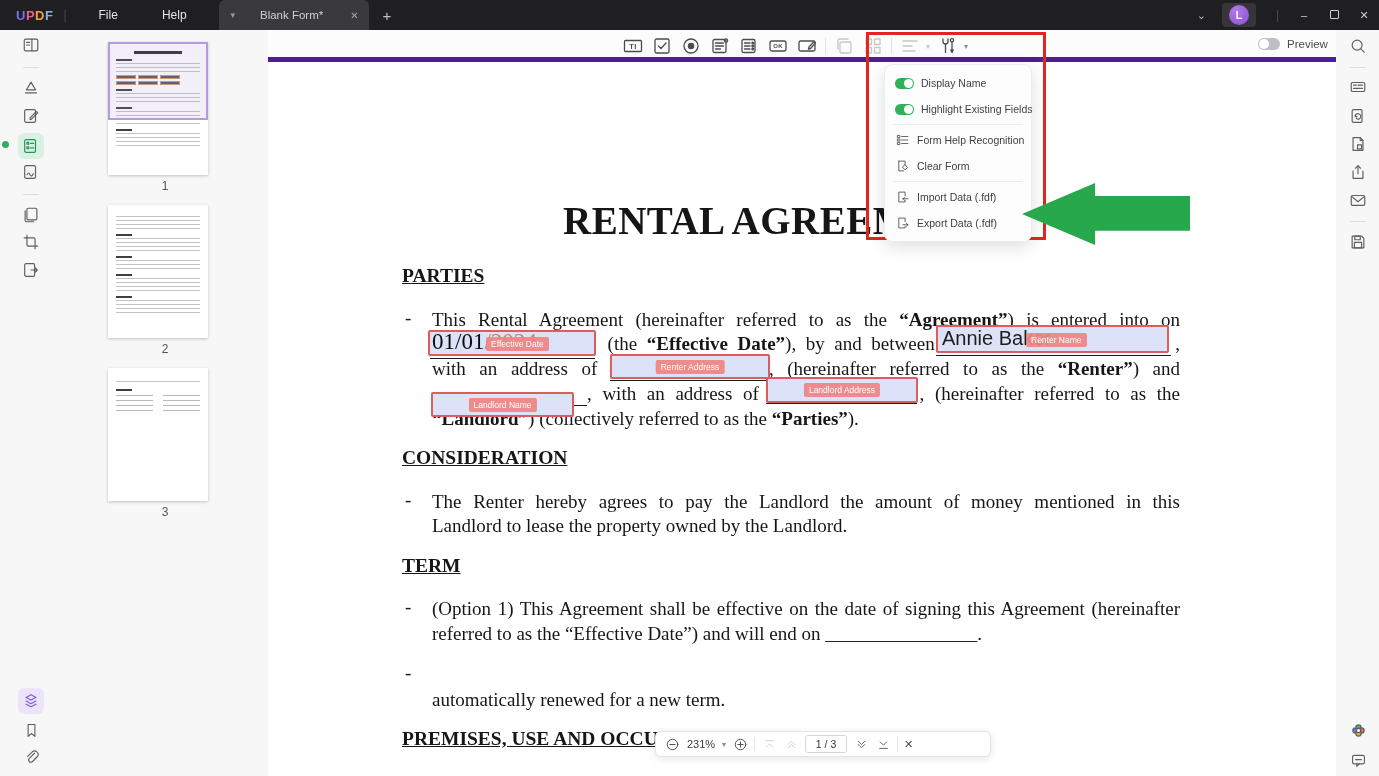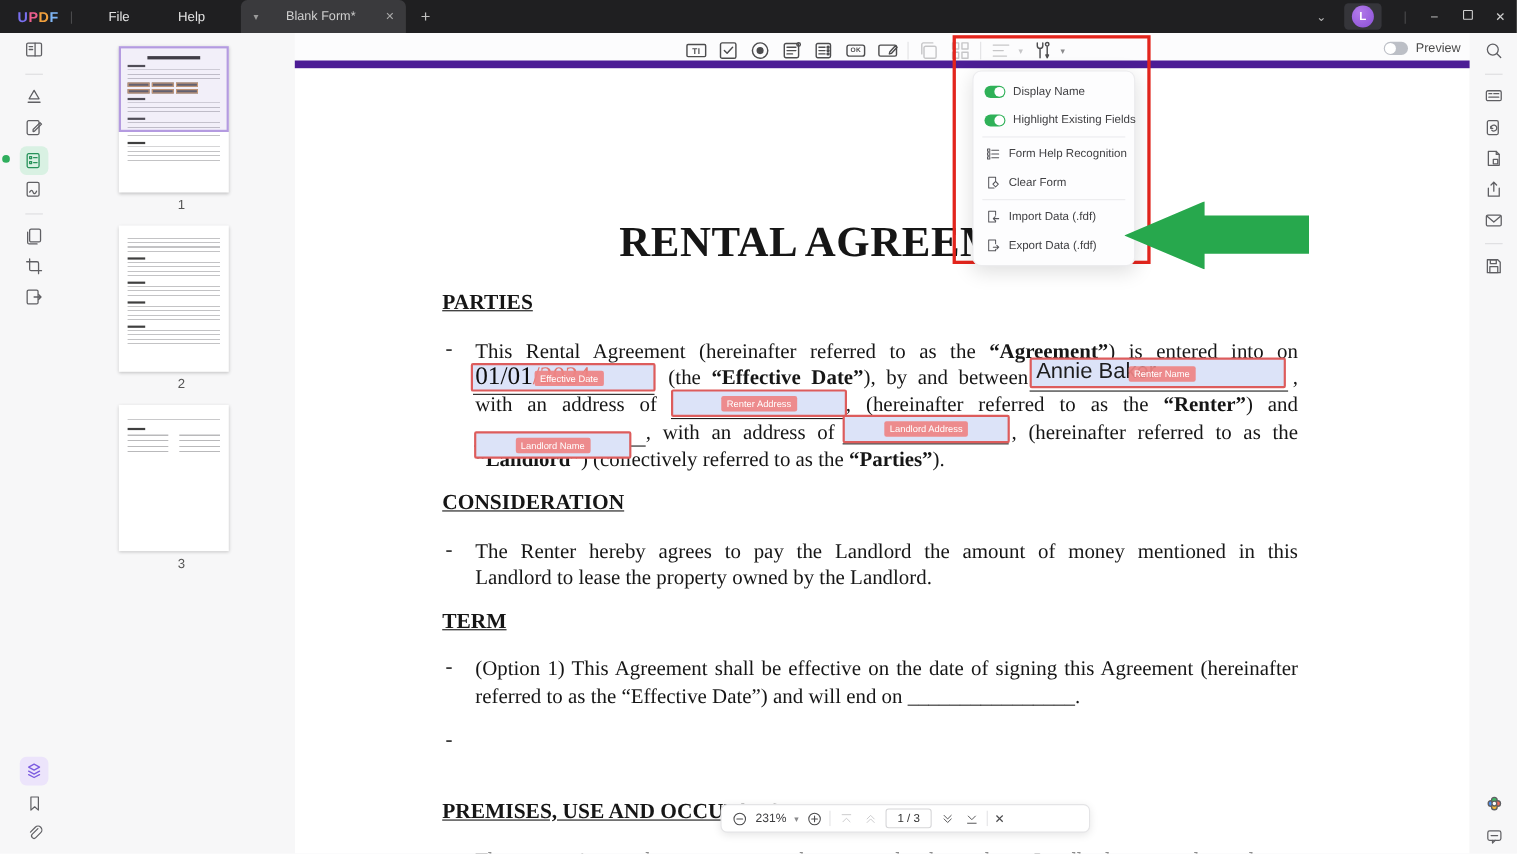--- a/index.html
+++ b/index.html
@@ -42,21 +42,21 @@
   .t-h { height:2px; background:#3f3f3f; width:16px; margin:4px 0 2px; }
   .t-lines { height:10px; background:repeating-linear-gradient(#c3c3c5 0 1px, transparent 1px 4px); }
   .t-lines2 { height:14px; background:repeating-linear-gradient(#c3c3c5 0 1px, transparent 1px 4px); }
   .t-fields { display:flex; flex-wrap:wrap; gap:2px; margin:2px 0; }
   .t-fields i { display:block; width:20px; height:4px; background:#55565e; border:1px solid #c96; }
   .viewport-box { position:absolute; left:0; top:0; width:100%; height:78px; background:rgba(177,156,217,.16); border:2px solid #b49be0; }
   .t-cols { display:flex; gap:10px; margin-top:4px; }
   .t-cols div { flex:1; height:16px; background:repeating-linear-gradient(#b9b9bb 0 1px, transparent 1px 5px); }
 
   
-  .toolbar { position:absolute; left:268px; right:43px; top:30px; height:32px; background:#fcfcfd; border-bottom:7px solid #4c1d95; z-index:30; }
+  .toolbar { position:absolute; left:268px; right:43px; top:30px; height:32px; background:#fcfcfd; border-bottom:5px solid #4c1d95; z-index:30; }
   .tools-row { position:absolute; left:354px; top:5px; display:flex; align-items:center; gap:7px; }
   .tool { width:22px; height:22px; display:flex; align-items:center; justify-content:center; color:#4c4c4e; position:relative; }
   .tool.dis { color:#c6c6c8; }
   .tsep { width:1px; height:16px; background:#e2e2e4; }
   .tglyph { position:absolute; font-size:7.5px; font-weight:bold; color:inherit; letter-spacing:.3px; }
   .tool-caret { font-size:8px; color:#8a8a8c; margin-left:-2px; }
   .preview { position:absolute; left:990px; top:8px; display:flex; align-items:center; gap:7px; }
   .pv-track { width:22px; height:12px; border-radius:6px; background:#bcbfc6; position:relative; }
   .pv-track i { position:absolute; left:1px; top:1px; width:10px; height:10px; border-radius:50%; background:#fff; }
   .pv-label { font-size:11.5px; color:#4a4a4a; }
@@ -429,20 +429,21 @@
   <div class="heading" style="top:385px">CONSIDERATION</div>
   <span class="bullet" style="top:427px">-</span>
   <div class="docline just" style="top:427px">The Renter hereby agrees to pay the Landlord the amount of money mentioned in this</div>
   <div class="docline" style="top:451px">Landlord to lease the property owned by the Landlord.</div>
 
   <div class="heading" style="top:493px">TERM</div>
   <span class="bullet" style="top:534px">-</span>
   <div class="docline just" style="top:534px">(Option 1) This Agreement shall be effective on the date of signing this Agreement (hereinafter</div>
   <div class="docline" style="top:559px">referred to as the “Effective Date”) and will end on ________________.</div>
   <span class="bullet" style="top:600px">-</span>
+  <div class="docline" style="top:625px">automatically renewed for a new term.</div>
 
   <div class="heading" style="top:666px">PREMISES, USE AND OCCUPANCY</div>
   <div class="docline just" style="top:708px">The premises that are to be rented by the Landlord are located at</div>
 
   <span class="docu" style="left:162px;top:296px;width:165px"></span>
   <span class="docu" style="left:668px;top:293px;width:235px"></span>
   <span class="docu" style="left:342px;top:318px;width:159px"></span>
   <span class="docu" style="left:163px;top:343px;width:156px"></span>
   <span class="docu" style="left:498px;top:341px;width:151px"></span>
 

